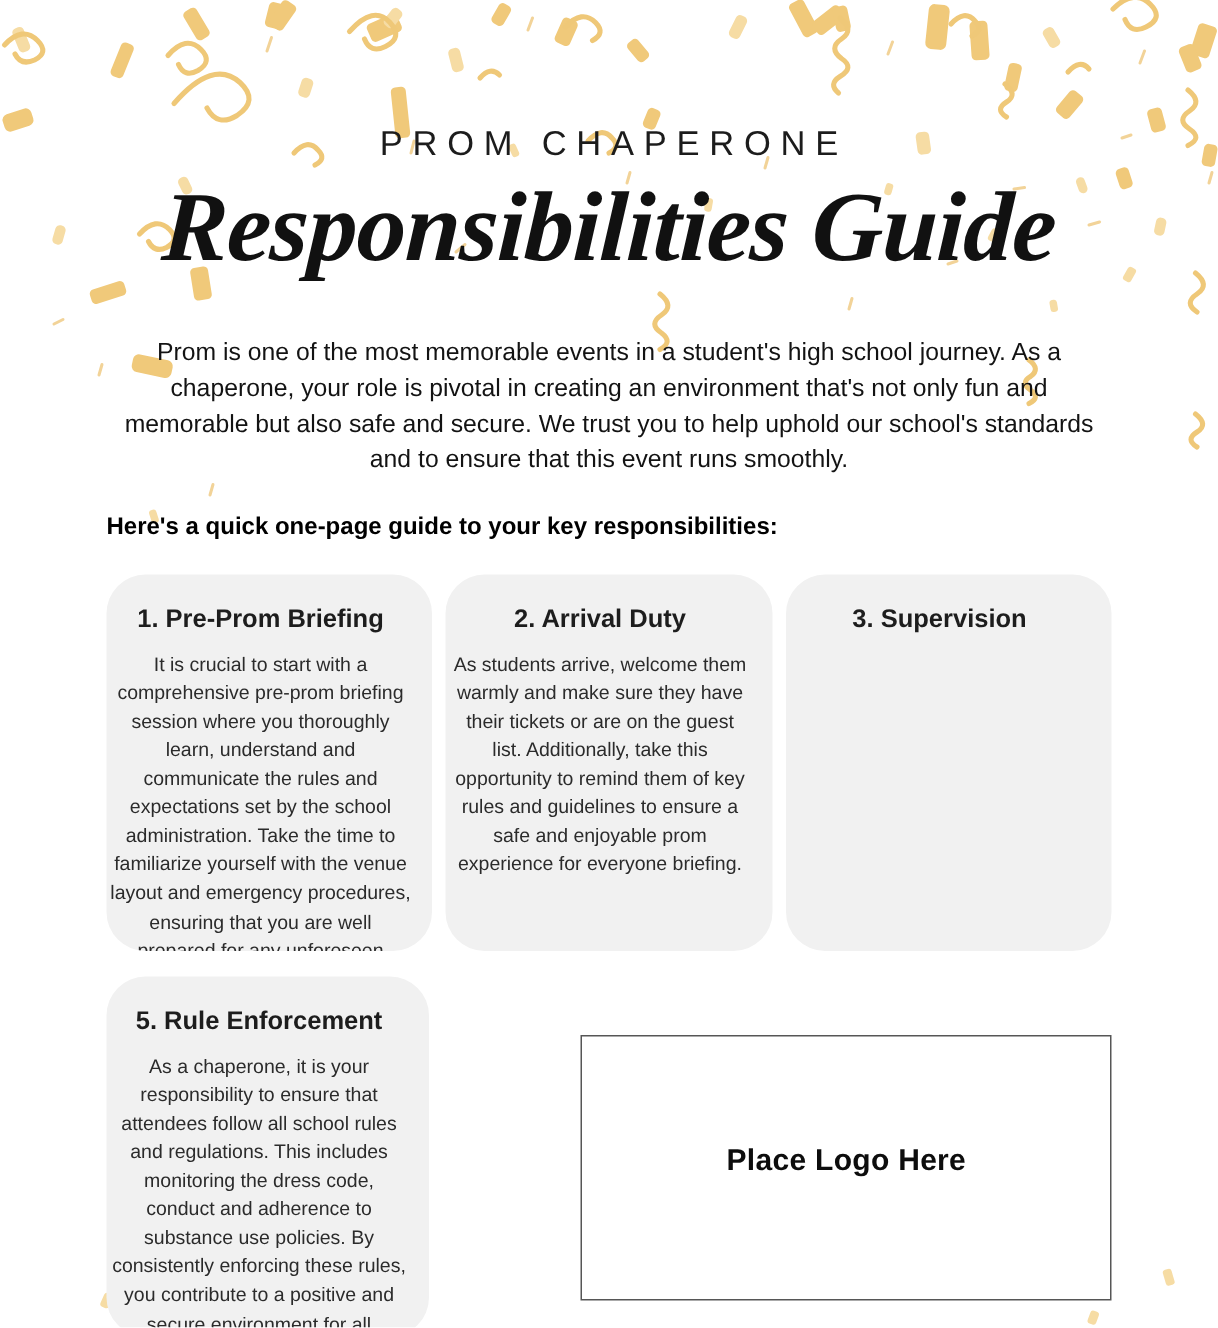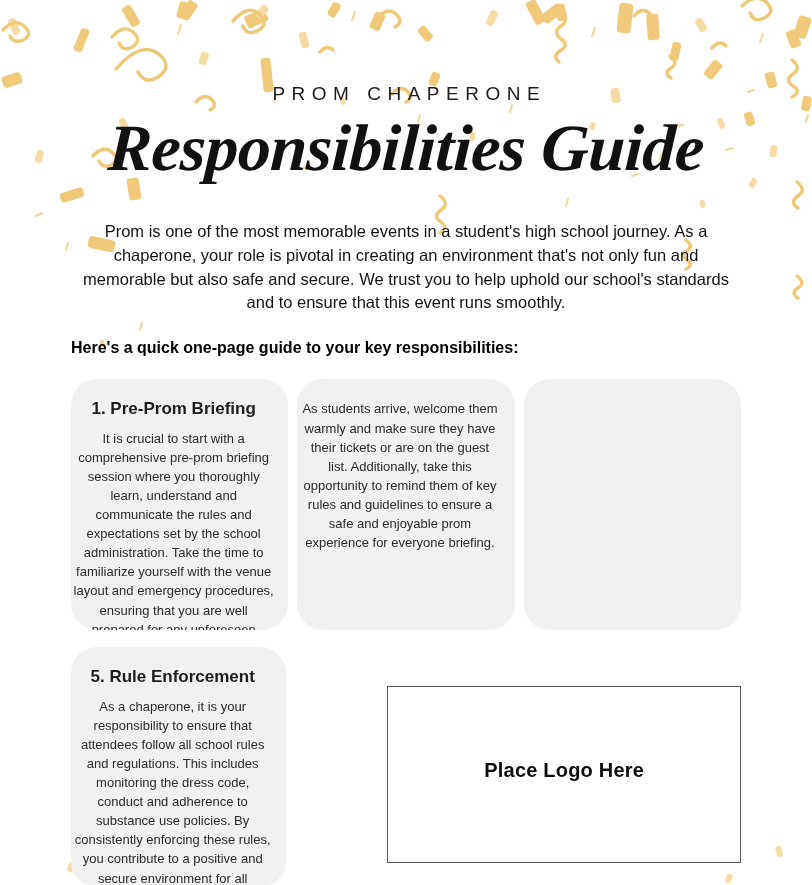--- a/index.html
+++ b/index.html
@@ -33,21 +33,21 @@
 
   
   .header {
     position: relative;
     z-index: 2;
     text-align: center;
     padding-top: 84px;
   }
   .eyebrow {
     font-family: "Liberation Sans", sans-serif;
-    font-size: 19px;
+    font-size: 23px;
     font-weight: 400;
     letter-spacing: 6.5px;
     color: #1c1c1c;
     line-height: 1;
     text-indent: 6.5px;
   }
   .display-title {
     margin-top: 11px;
     font-family: "Liberation Serif", "DejaVu Serif", serif;
     font-style: italic;
@@ -271,24 +271,26 @@
     <p class="subhead">Here's a quick one-page guide to your key responsibilities:</p>
 
     <div class="cards-row">
 
       <div class="card">
         <div class="card-title">1. Pre-Prom Briefing</div>
         <div class="card-body">It is crucial to start with a comprehensive pre-prom briefing session where you thoroughly learn, understand and communicate the rules and expectations set by the school administration. Take the time to familiarize yourself with the venue layout and emergency procedures, ensuring that you are well prepared for any unforeseen</div>
       </div>
 
       <div class="card">
+        <div class="card-title">2. Arrival Duty</div>
         <div class="card-body">As students arrive, welcome them warmly and make sure they have their tickets or are on the guest list. Additionally, take this opportunity to remind them of key rules and guidelines to ensure a safe and enjoyable prom experience for everyone briefing.</div>
       </div>
 
       <div class="card">
+        <div class="card-title">3. Supervision</div>
       </div>
 
     </div>
 
     <div class="cards-row-2">
 
       <div class="card tall">
         <div class="card-title">5. Rule Enforcement</div>
         <div class="card-body">As a chaperone, it is your responsibility to ensure that attendees follow all school rules and regulations. This includes monitoring the dress code, conduct and adherence to substance use policies. By consistently enforcing these rules, you contribute to a positive and secure environment for all attendees.</div>
       </div>

